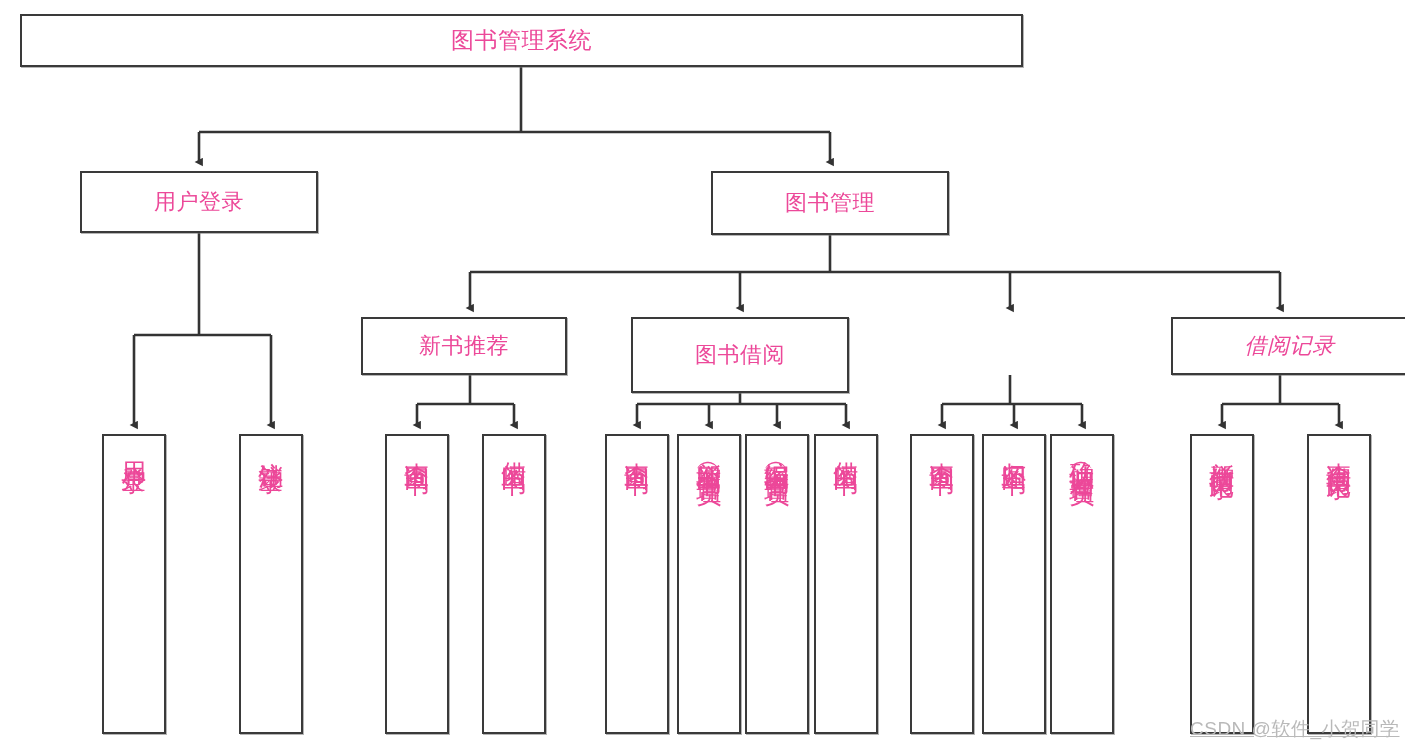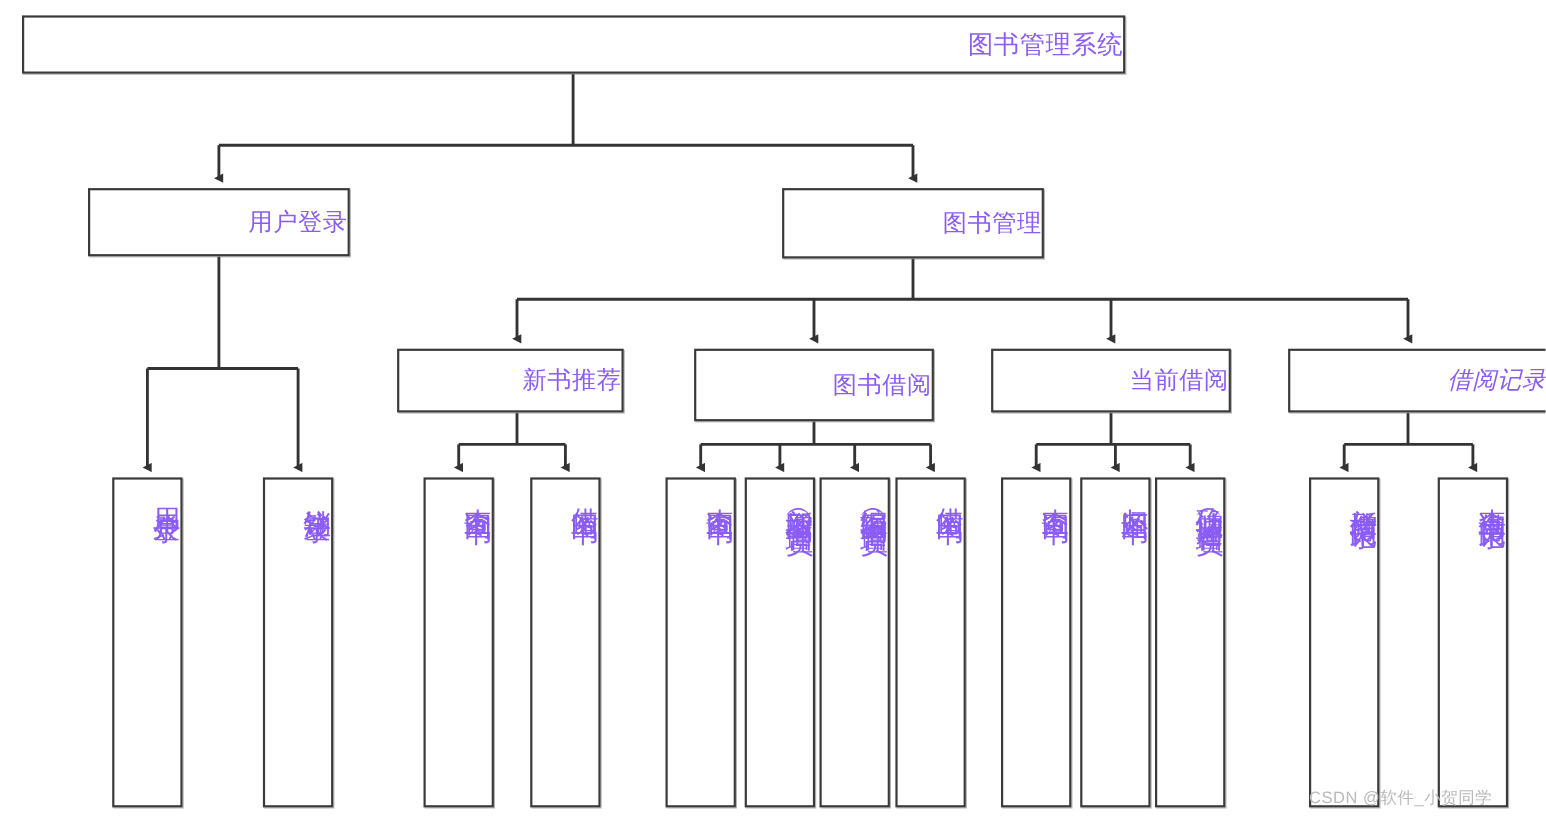--- a/index.html
+++ b/index.html
@@ -27,22 +27,22 @@
     height: 747px;
     pointer-events: none;
   }
   .node {
     position: absolute;
     box-sizing: border-box;
     background: #ffffff;
     border: 2px solid #3a3a3a;
     display: flex;
     align-items: center;
-    justify-content: flex-end;
-    color: #8b5cf6;
+    justify-content: center;
+    color: #ec4899;
     box-shadow: 1px 1px 0 rgba(120,120,120,0.55);
   }
   .node-label {
     display: block;
     text-align: center;
     line-height: 1.18;
     letter-spacing: 0.5px;
   }
   .node.horiz .node-label {
     font-size: 22px;
@@ -57,24 +57,25 @@
     text-orientation: upright;
     font-size: 25px;
     line-height: 1.05;
     letter-spacing: 3px;
     white-space: nowrap;
   }
   .node.root .node-label { font-size: 23px; }
   .watermark {
     position: absolute;
     color: #b9b9b9;
-    font-size: 15px;
+    font-size: 19px;
     white-space: nowrap;
     letter-spacing: 0.5px;
     font-family: "Liberation Sans", "DejaVu Sans", sans-serif;
+    text-decoration: underline;
   }
 </style>
 </head>
 <body>
 
 <div id="diagram-root">
 
   <svg class="wires" viewBox="0 0 1405 747" xmlns="http://www.w3.org/2000/svg">
     <defs>
       <marker id="arrow" markerWidth="9" markerHeight="9" refX="4.5" refY="4.2" orient="auto" markerUnits="userSpaceOnUse">
@@ -144,25 +145,22 @@
   <div class="node horiz" style="left: 80px; top: 171px; width: 238px; height: 62px;">
     <span class="node-label">用户登录</span>
   </div>
   <div class="node horiz" style="left: 711px; top: 171px; width: 238px; height: 64px;">
     <span class="node-label">图书管理</span>
   </div>
 
   <div class="node horiz" style="left: 361px; top: 317px; width: 206px; height: 58px;">
     <span class="node-label">新书推荐</span>
   </div>
-  <div class="node horiz" style="left: 631px; top: 317px; width: 218px; height: 66px;">
+  <div class="node horiz" style="left: 631px; top: 317px; width: 218px; height: 76px;">
     <span class="node-label">图书借阅</span>
-  </div>
-  <div class="node horiz" style="left: 901px; top: 317px; width: 218px; height: 58px;">
-    <span class="node-label">当前借阅</span>
   </div>
   <div class="node horiz" style="left: 1171px; top: 317px; width: 237px; height: 58px; font-style: italic;">
     <span class="node-label">借阅记录</span>
   </div>
 
   <div class="node vert" style="left: 102px; top: 434px; width: 64px; height: 300px;">
     <span class="node-label">用户登录</span>
   </div>
   <div class="node vert" style="left: 239px; top: 434px; width: 64px; height: 300px;">
     <span class="node-label">注销登录</span>

